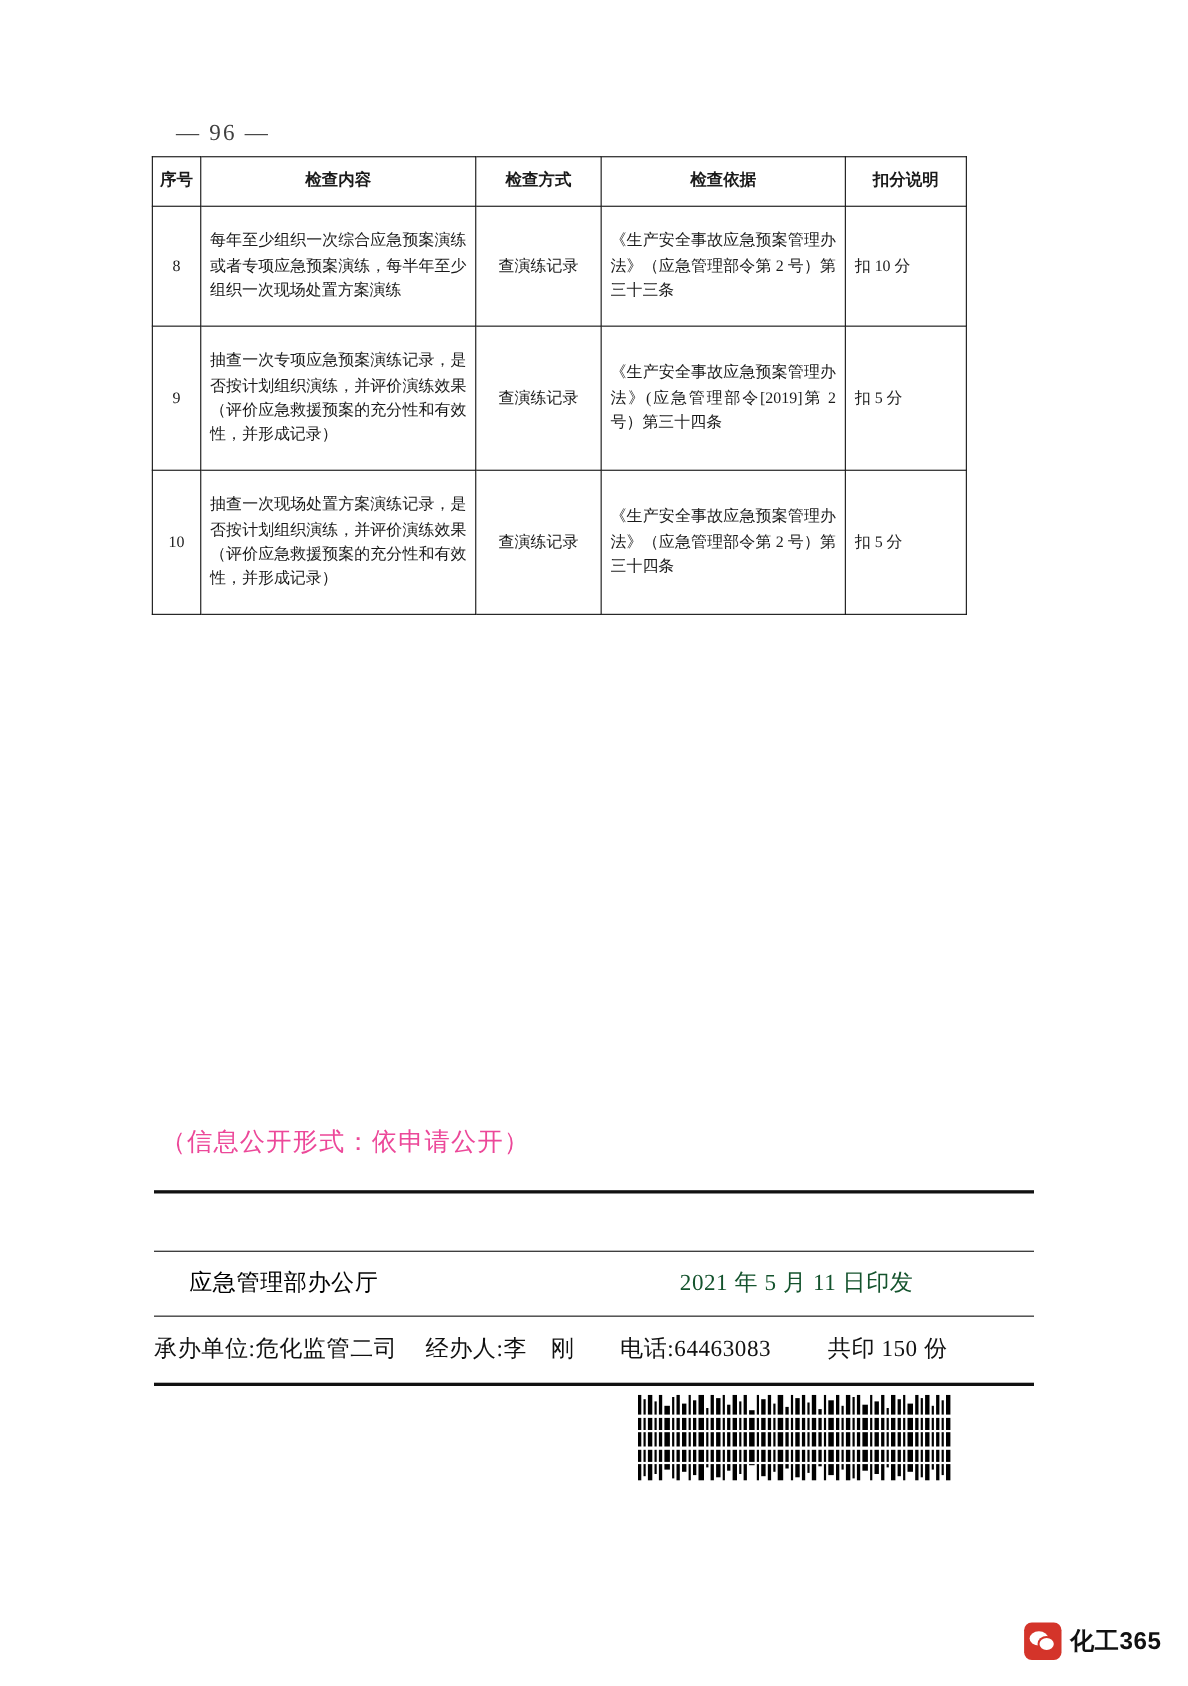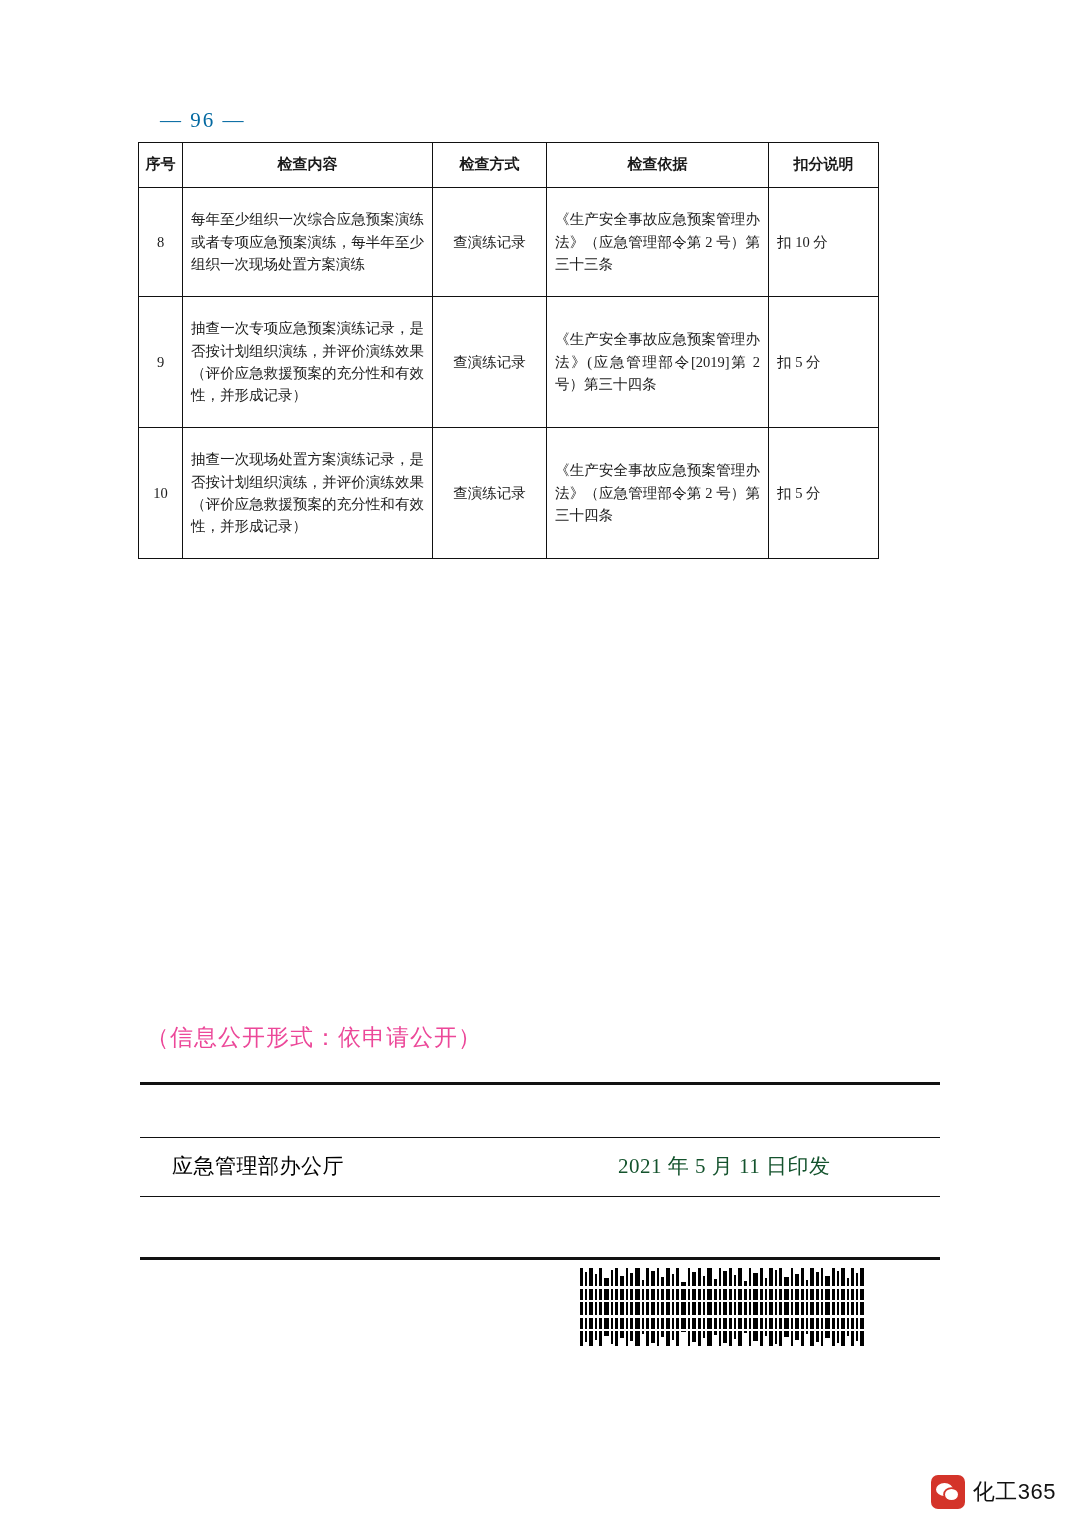--- a/index.html
+++ b/index.html
@@ -22,21 +22,21 @@
     height: 1533px;
   }
 
   
   .page-number {
     position: absolute;
     left: 160px;
     top: 108px;
     font-size: 21px;
     letter-spacing: 2px;
-    color: #0369a1;
+    color: #404040;
     white-space: nowrap;
   }
 
   
   .table-wrap {
     position: absolute;
     left: 138px;
     top: 142px;
     width: 740px;
   }
@@ -204,21 +204,21 @@
     width: 17px; height: 13px;
     left: 5px; top: 8px;
   }
   .wechat-badge .logo::after {
     width: 13px; height: 11px;
     left: 14px; top: 14px;
     box-shadow: 0 0 0 1.8px #d4342a;
   }
   .wechat-badge .name {
     font-size: 22px;
-    font-weight: normal;
+    font-weight: bold;
     color: #111;
     letter-spacing: 0.5px;
     font-family: "Liberation Sans", sans-serif;
   }
 </style>
 </head>
 <body>
 
 <div class="page">
 
@@ -269,20 +269,29 @@
   </div>
 
   <div class="disclosure">（信息公开形式：依申请公开）</div>
 
   <div class="rule thick r1"></div>
   <div class="rule thin r2"></div>
   <div class="issuer">应急管理部办公厅</div>
   <div class="issue-date">2021 年 5 月 11 日印发</div>
   <div class="rule thin r3"></div>
 
+  <div class="handler-line">
+    <span>承办单位:危化监管二司</span>
+    <span class="gap-sm"></span>
+    <span>经办人:李　刚</span>
+    <span class="gap-md"></span>
+    <span>电话:64463083</span>
+    <span class="gap-lg"></span>
+    <span>共印 150 份</span>
+  </div>
 
   <div class="rule thick r4"></div>
 
   <div class="barcode">
     <svg class="bars" viewBox="0 0 290 78" preserveAspectRatio="none">
       <rect x="0" y="0" width="290" height="78" fill="#ffffff"></rect>
       <g fill="#000000">
         <rect x="2" y="0" width="3" height="78"></rect>
         <rect x="7" y="4" width="2" height="70"></rect>
         <rect x="11" y="0" width="4" height="78"></rect>

